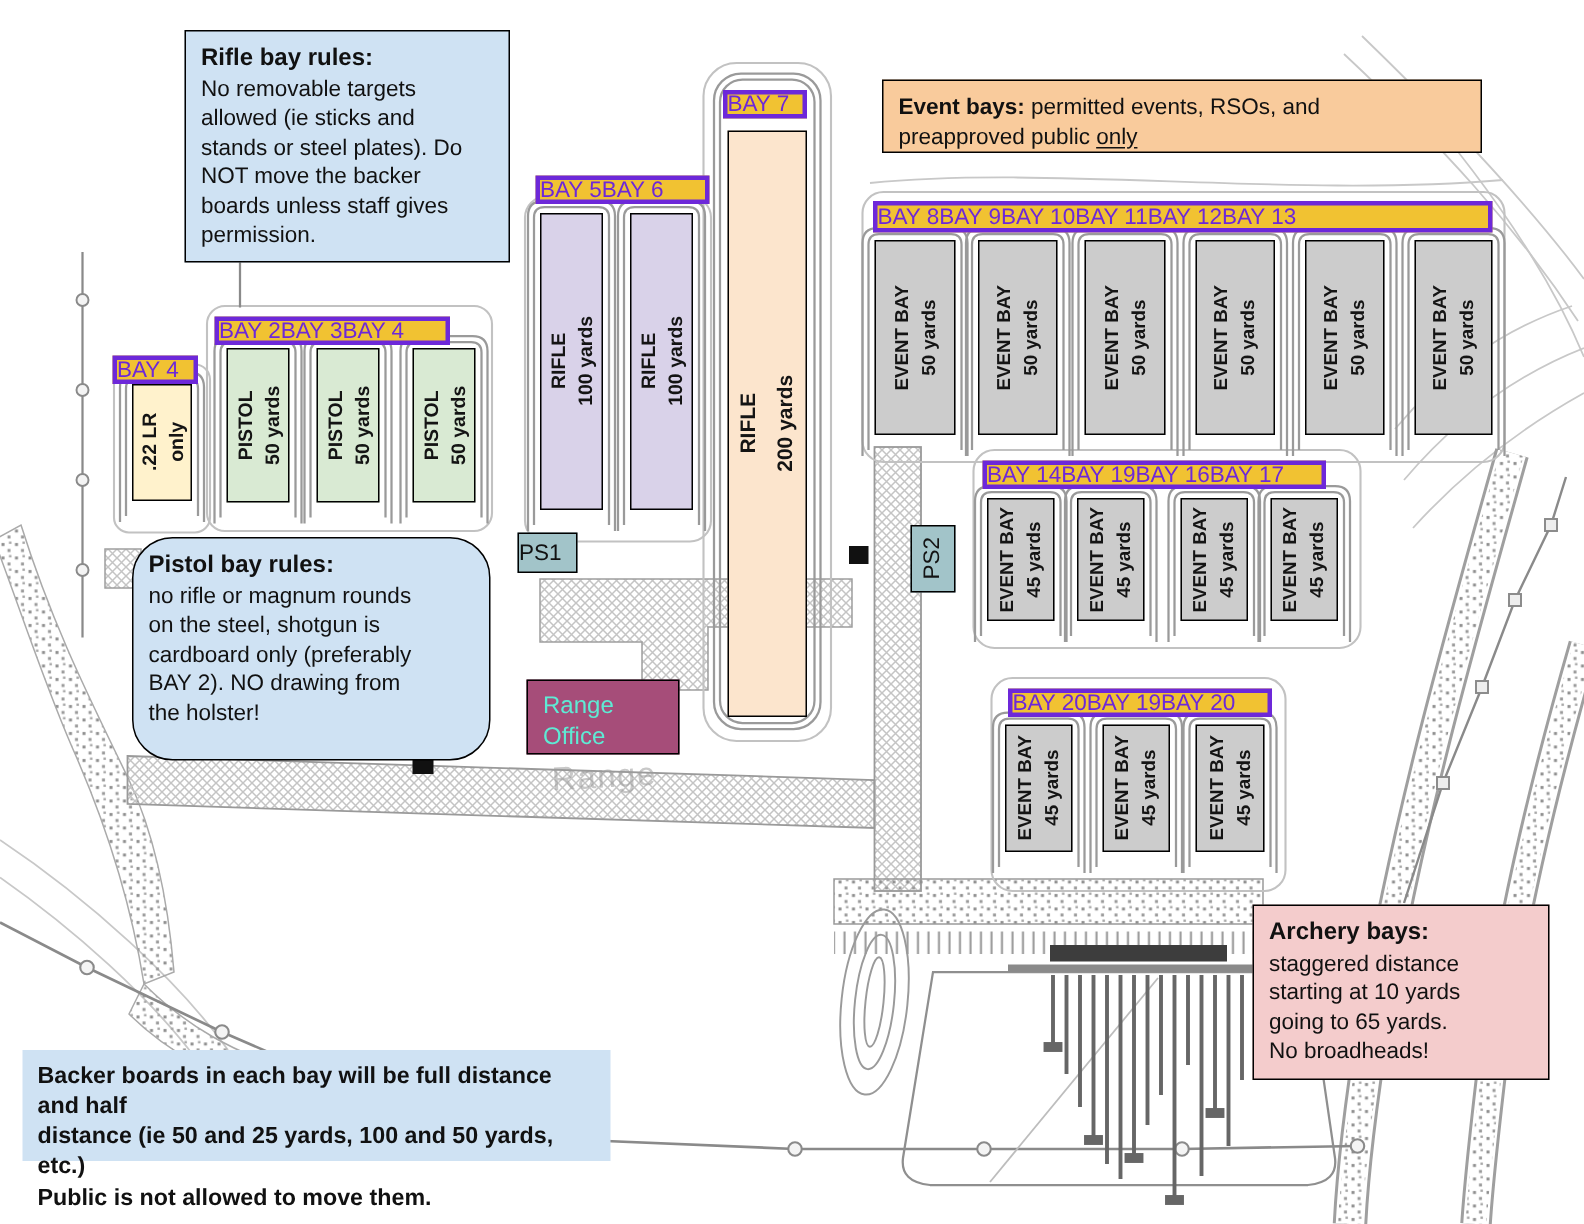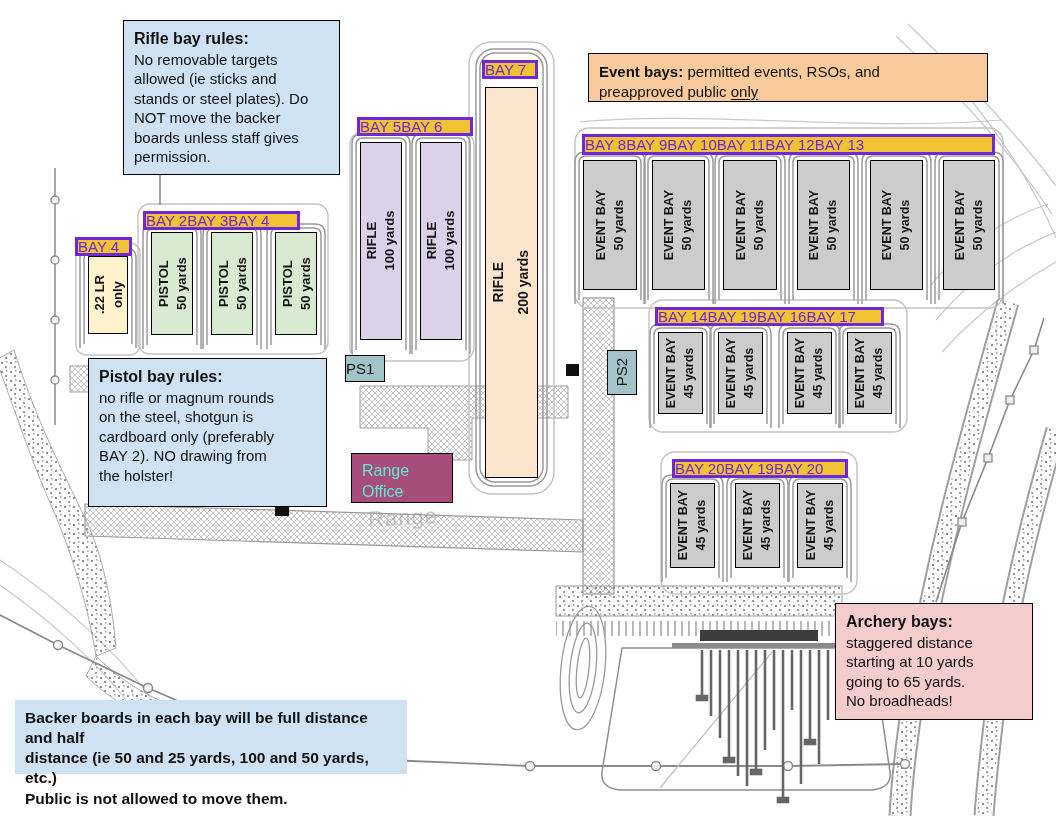--- a/index.html
+++ b/index.html
@@ -390,21 +390,21 @@
     <div>No removable targets<br>allowed (ie sticks and<br>stands or steel plates). Do<br>NOT move the backer<br>boards unless staff gives<br>permission.</div>
   </div>
 
   <div class="note orange" style="left:588px;top:53px;width:400px;height:49px;">
     <span class="t" style="font-size:15px;margin-top:12px;">Event bays:</span>
     <span>permitted events, RSOs, and</span><br>
     <span>preapproved public</span>
     <u>only</u>
   </div>
 
-  <div class="note" style="left:88px;top:358px;width:239px;height:149px;">
+  <div class="note" style="left:88px;top:358px;width:239px;height:149px;border-radius:27px;">
     <span class="t">Pistol bay rules:</span>
     <div>no rifle or magnum rounds<br>on the steel, shotgun is<br>cardboard only (preferably<br>BAY 2). NO drawing from<br>the holster!</div>
   </div>
 
   <div class="note pink" style="left:835px;top:603px;width:198px;height:117px;">
     <span class="t">Archery bays:</span>
     <div>staggered distance<br>starting at 10 yards<br>going to 65 yards.<br>No broadheads!</div>
   </div>
 
   <div class="note plain" style="left:15px;top:700px;width:392px;height:74px;font-weight:bold;">

